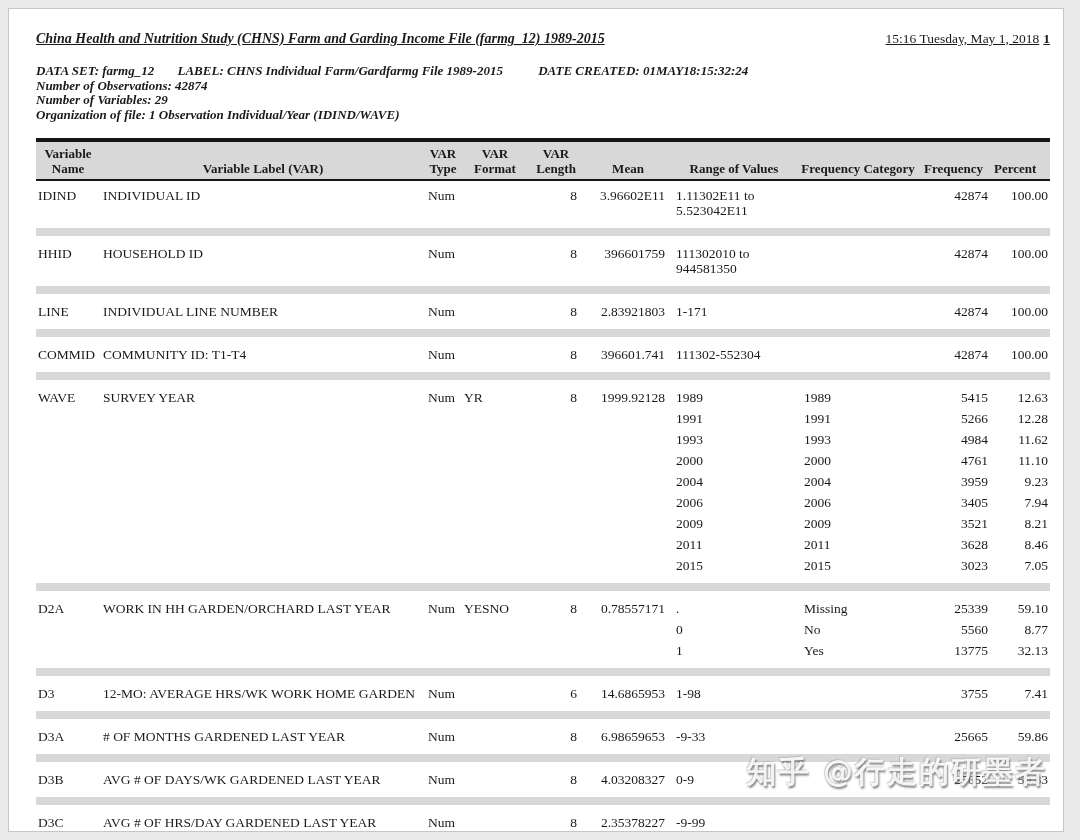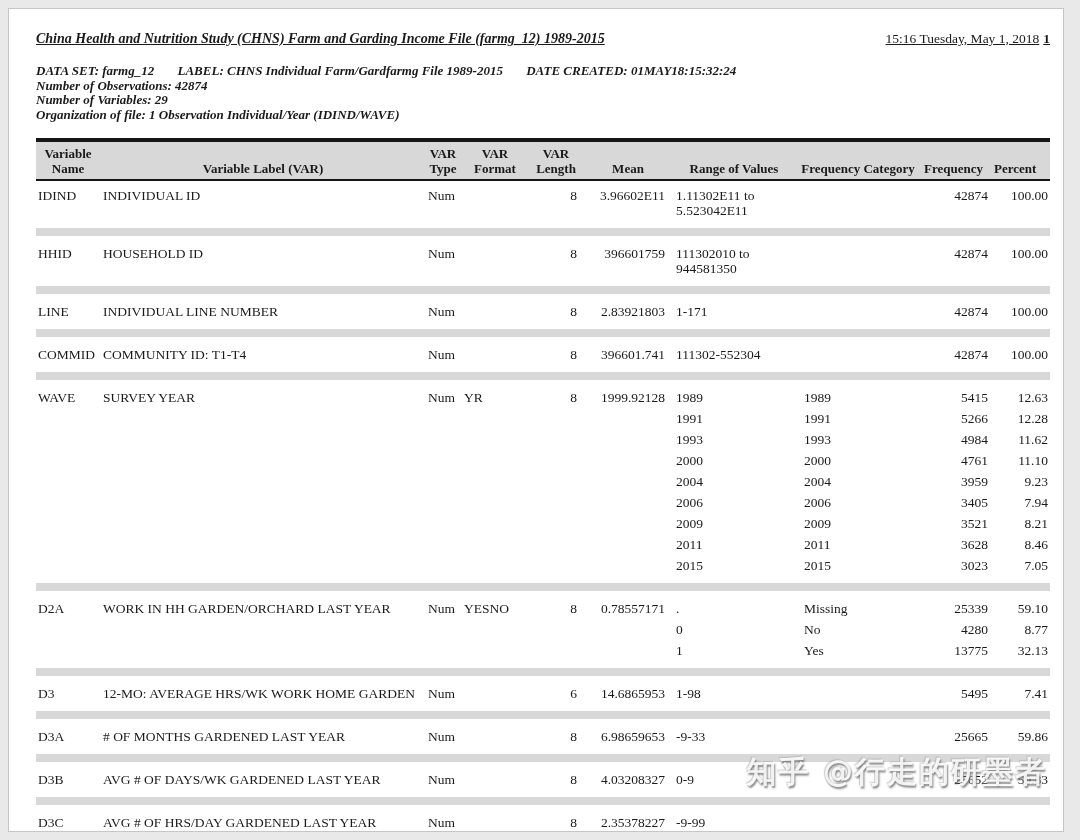--- a/index.html
+++ b/index.html
@@ -25,21 +25,21 @@
 
   
   .title-row{display:flex;justify-content:space-between;align-items:baseline;text-decoration:underline;}
   .doc-title{font-weight:bold;font-style:italic;font-size:14px;white-space:nowrap;}
   .header-right{display:flex;gap:4px;font-size:13.5px;align-items:baseline;}
   .timestamp{font-weight:normal;font-style:normal;}
   .page-num{font-weight:bold;}
 
   .meta{margin-top:17px;font-weight:bold;font-style:italic;font-size:13px;line-height:14.5px;}
   .meta .seg{margin-right:20px;}
-  .meta .seg:last-child{margin-right:0;}
+  .meta .seg:last-child{margin-right:0;margin-left:12px;}
 
   
   table{border-collapse:collapse;table-layout:fixed;width:1014px;margin-top:16px;}
   col.w1{width:64px;}  col.w2{width:326px;} col.w3{width:34px;}  col.w4{width:70px;}
   col.w5{width:52px;}  col.w6{width:92px;}  col.w7{width:120px;} col.w8{width:128px;}
   col.w9{width:70px;}  col.w10{width:58px;}
 
   thead th{
     background:var(--header-bg);
     border-top:4px solid var(--rule);
@@ -345,21 +345,21 @@
           </tr>
           <tr>
             <td></td>
             <td></td>
             <td></td>
             <td></td>
             <td></td>
             <td></td>
             <td>0</td>
             <td>No</td>
-            <td>4280</td>
+            <td>5560</td>
             <td>8.77</td>
           </tr>
           <tr>
             <td></td>
             <td></td>
             <td></td>
             <td></td>
             <td></td>
             <td></td>
             <td>1</td>
@@ -376,21 +376,21 @@
         <tbody class="grp">
           <tr>
             <td>D3</td>
             <td>12-MO: AVERAGE HRS/WK WORK HOME GARDEN</td>
             <td>Num</td>
             <td></td>
             <td>6</td>
             <td>14.6865953</td>
             <td>1-98</td>
             <td></td>
-            <td>5495</td>
+            <td>3755</td>
             <td>7.41</td>
           </tr>
         </tbody>
         <tbody class="sep">
           <tr>
             <td colspan="10"><div class="bar"></div></td>
           </tr>
         </tbody>
         <tbody class="grp">
           <tr>

